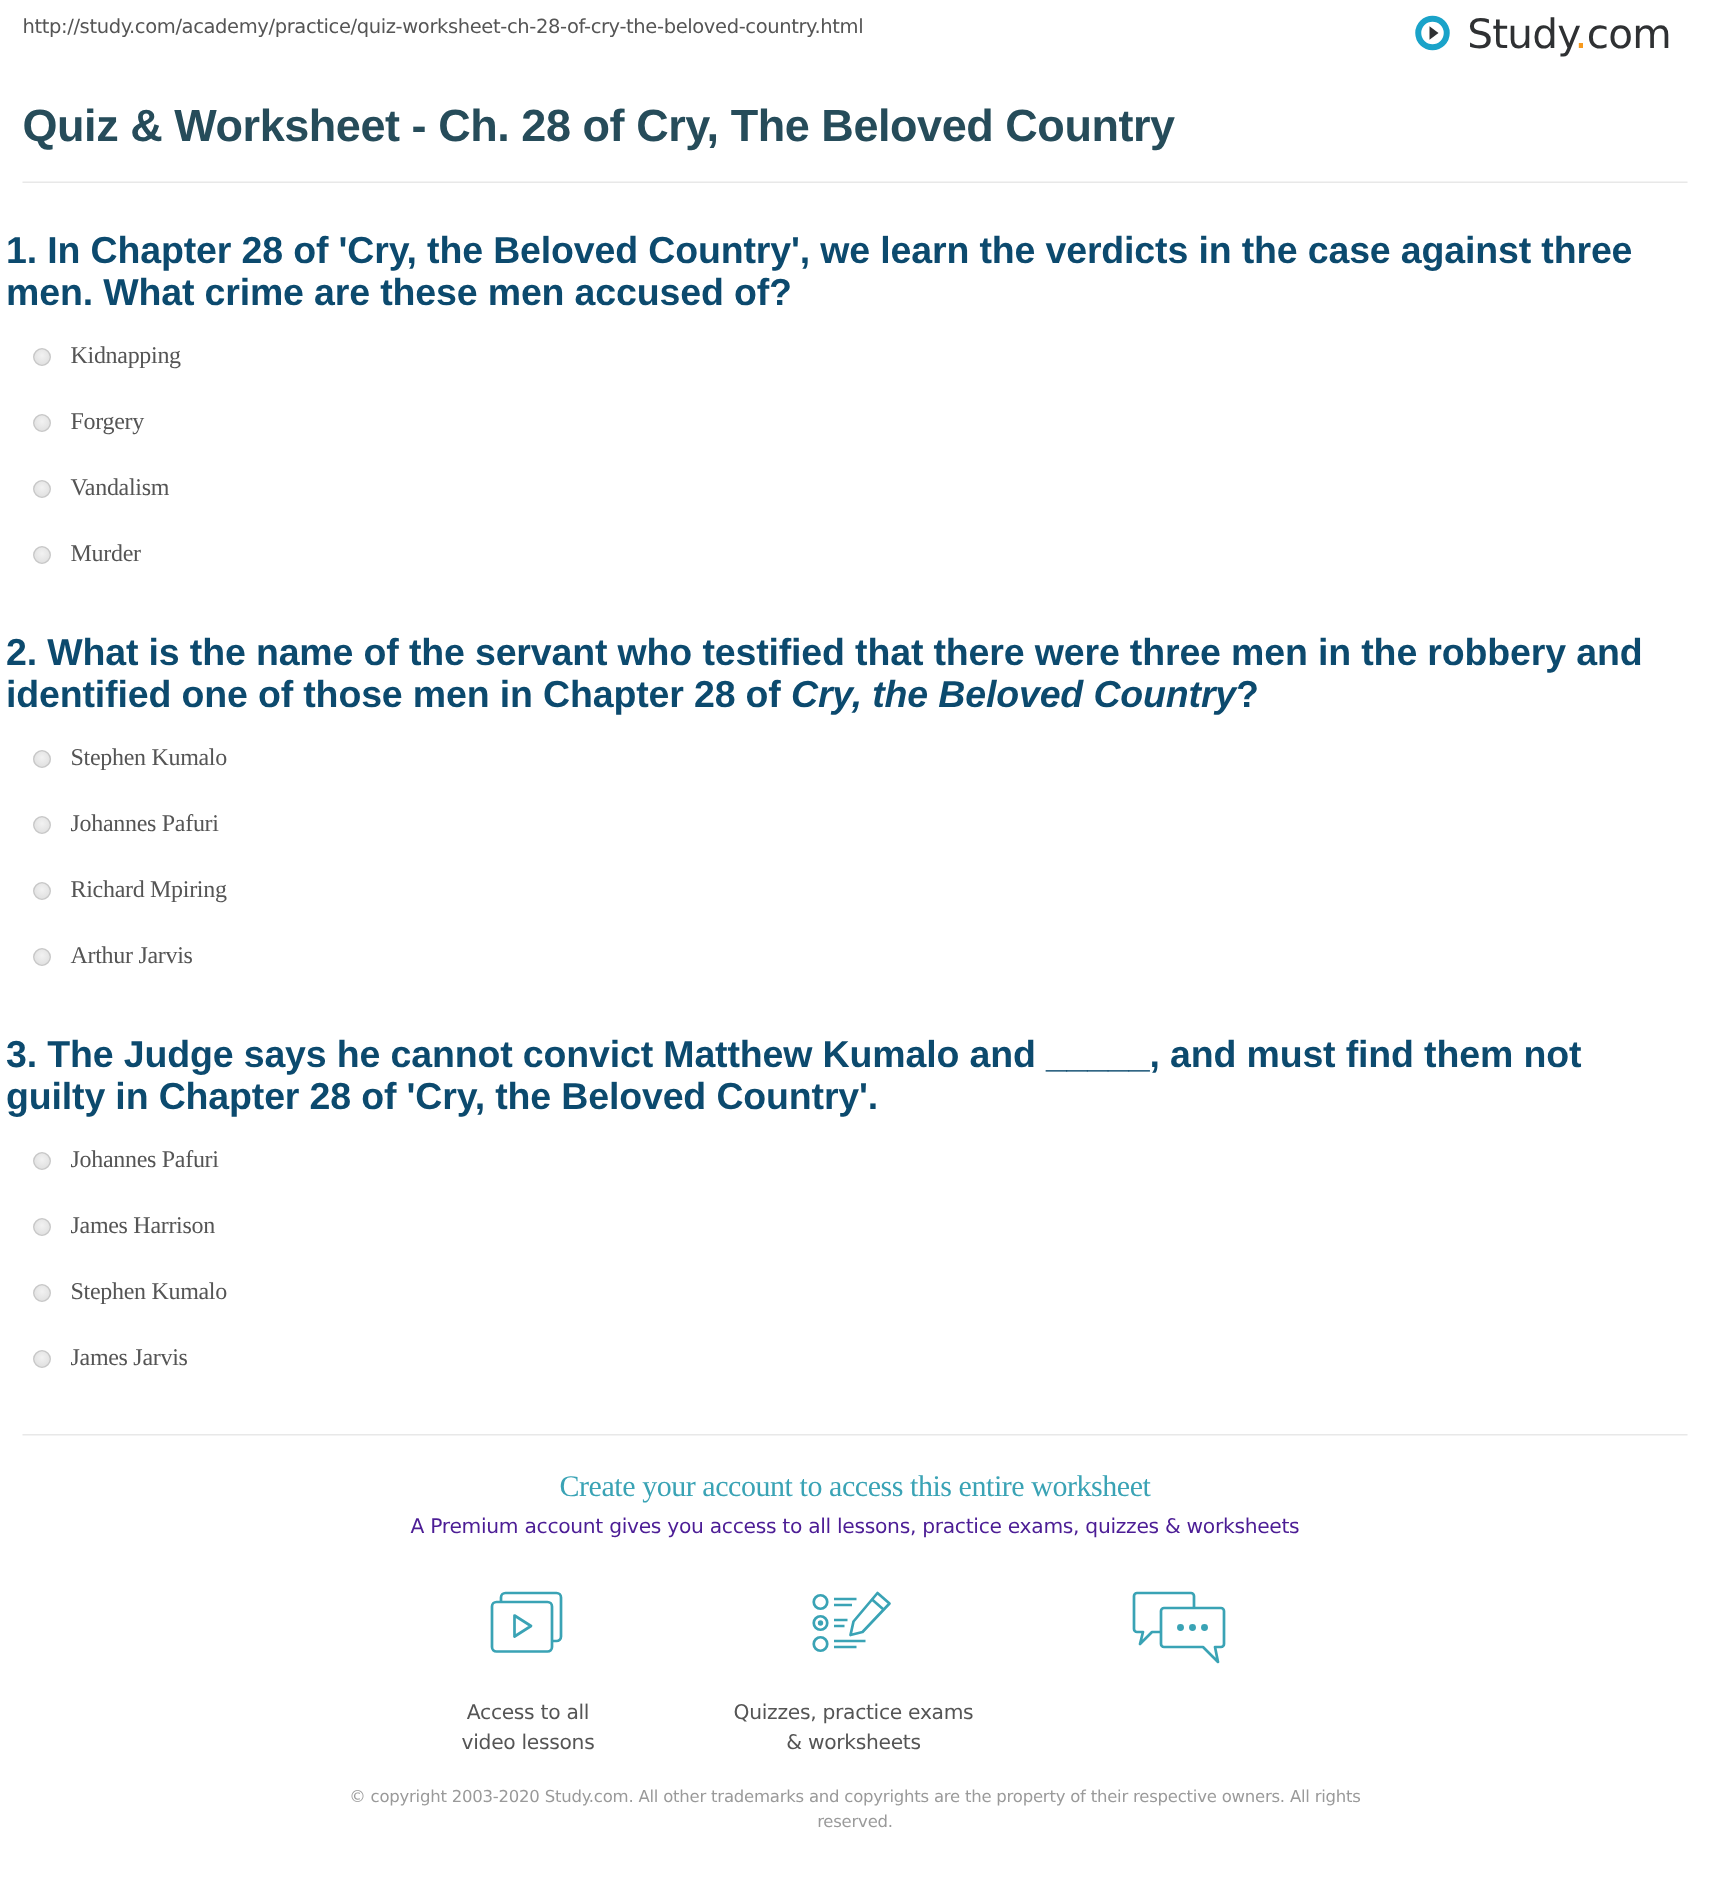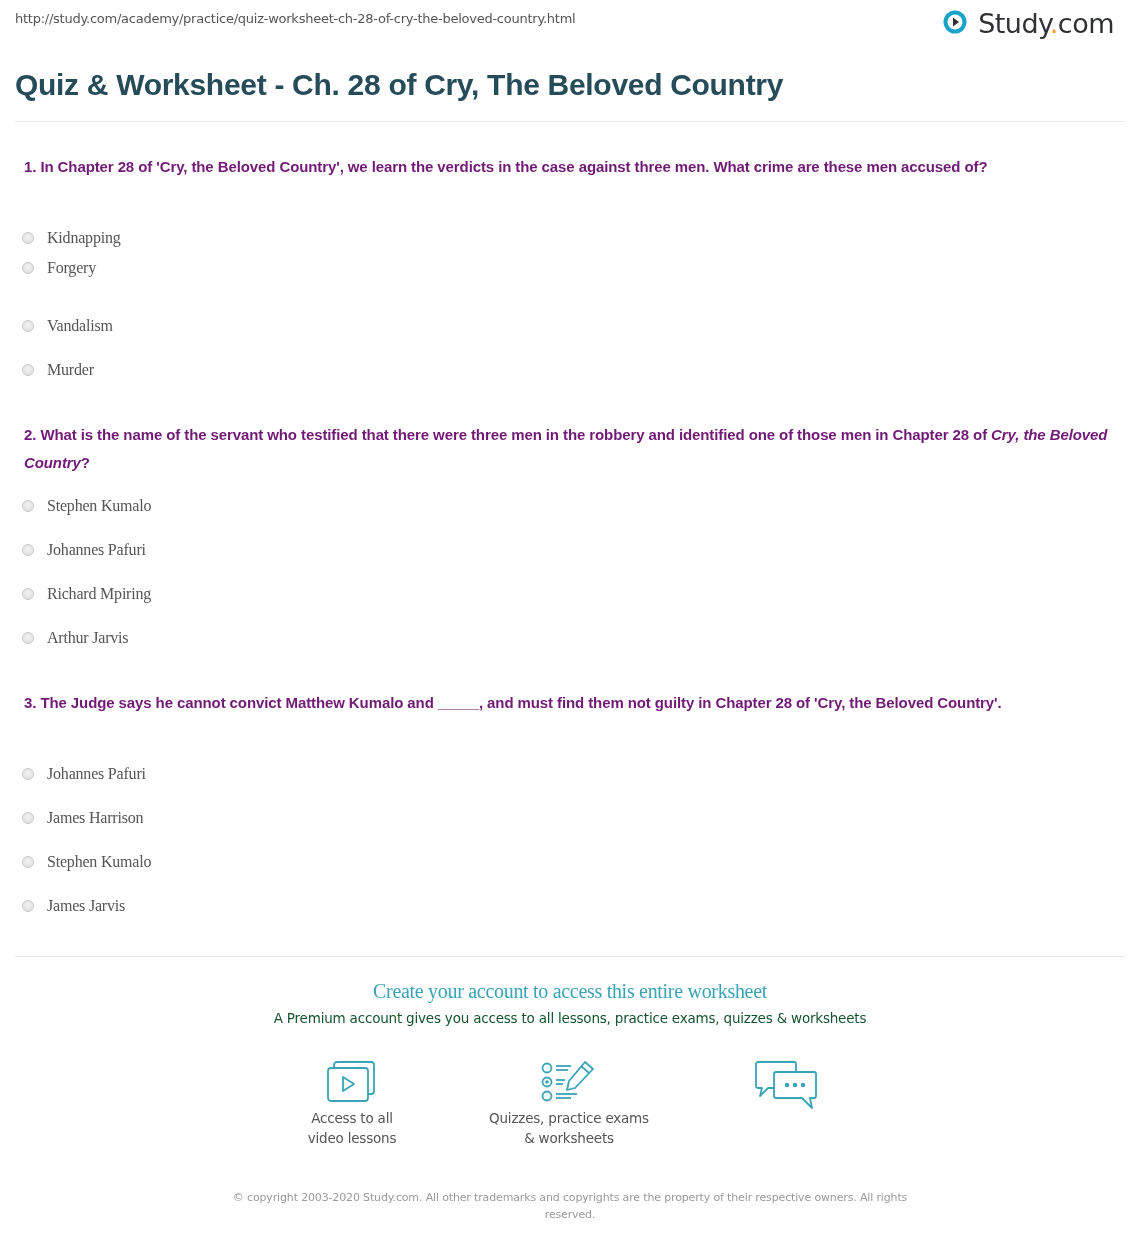--- a/index.html
+++ b/index.html
@@ -47,25 +47,25 @@
     }
     .divider {
       position: absolute;
       left: 15px;
       right: 15px;
       height: 1px;
       background: #e8e8e8;
     }
     .question {
       position: absolute;
-      left: 24px;
+      left: 4px;
       width: 1115px;
-      font-size: 15px;
+      font-size: 25px;
       line-height: 28px;
-      color: #701a75;
+      color: #0c4a6e;
       font-weight: 600;
       font-family: "Liberation Sans", sans-serif;
       letter-spacing: -0.1px;
     }
     .question em { font-weight: 700; font-style: italic; }
     .answer {
       position: absolute;
       left: 22px;
       display: flex;
       align-items: center;
@@ -99,32 +99,32 @@
       font-weight: 300;
       letter-spacing: -0.3px;
     }
     .cta-sub {
       position: absolute;
       left: 0;
       width: 1140px;
       top: 1010px;
       text-align: center;
       font-size: 13.5px;
-      color: #14532d;
+      color: #4c1d95;
       letter-spacing: -0.2px;
     }
     .feature {
       position: absolute;
       top: 1060px;
       width: 200px;
       text-align: center;
     }
     .feature svg { display: block; margin: 0 auto; }
     .feature-label {
-      margin-top: 4px;
+      margin-top: 28px;
       font-size: 13.5px;
       line-height: 20px;
       color: #555;
       letter-spacing: -0.2px;
     }
     .copyright {
       position: absolute;
       left: 210px;
       width: 720px;
       top: 1189px;
@@ -155,21 +155,21 @@
 <div class="divider" style="top:121px"></div>
 
 <div class="question" style="top:153px">
   <span>1.</span>
   <span>In Chapter 28 of 'Cry, the Beloved Country', we learn the verdicts in the case against three men. What crime are these men accused of?</span>
 </div>
 <div class="answer" style="top:226px">
   <span class="radio"></span>
   <span class="answer-label">Kidnapping</span>
 </div>
-<div class="answer" style="top:256px">
+<div class="answer" style="top:270px">
   <span class="radio"></span>
   <span class="answer-label">Forgery</span>
 </div>
 <div class="answer" style="top:314px">
   <span class="radio"></span>
   <span class="answer-label">Vandalism</span>
 </div>
 <div class="answer" style="top:358px">
   <span class="radio"></span>
   <span class="answer-label">Murder</span>

